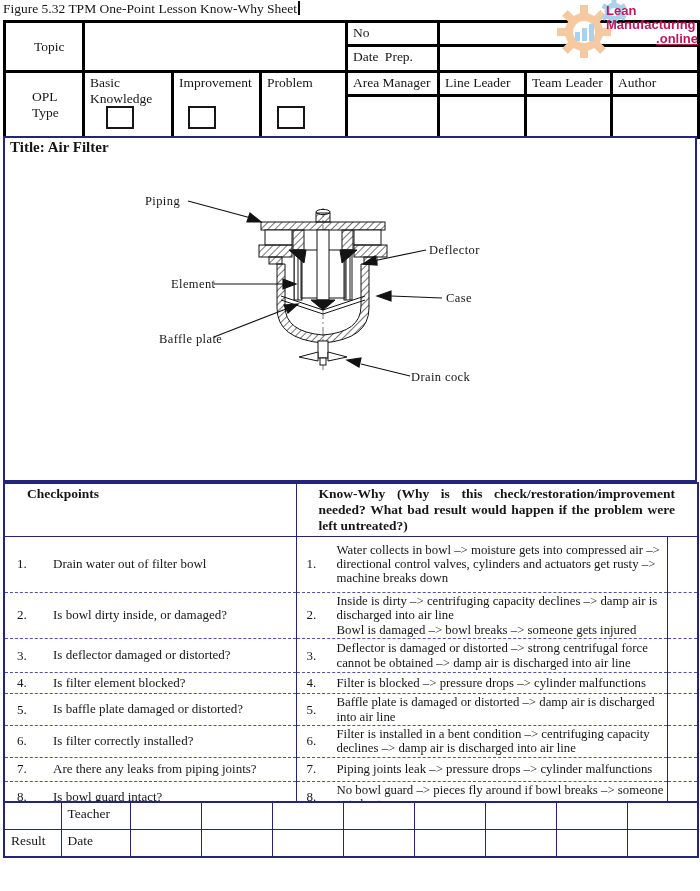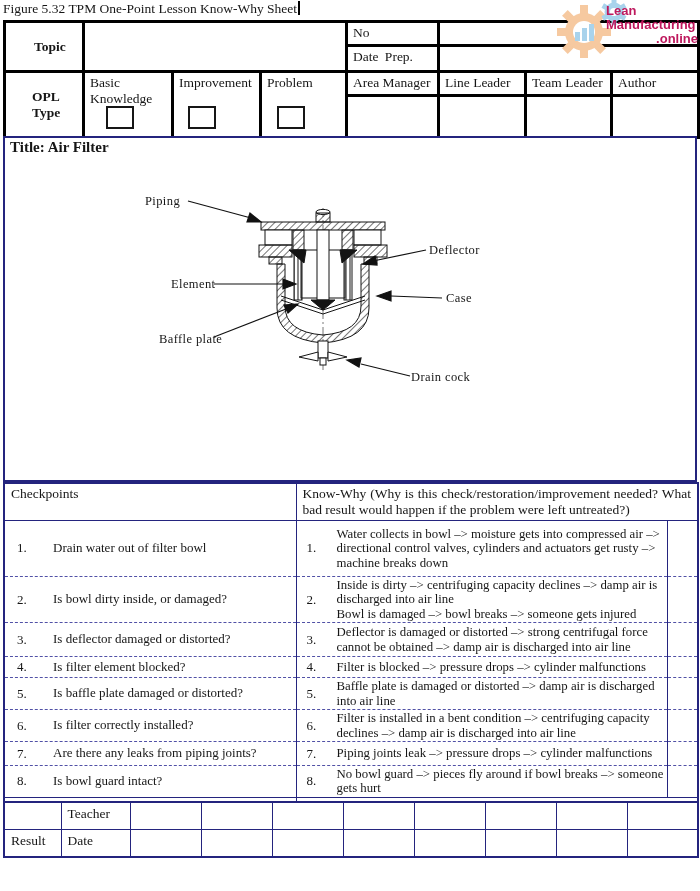--- a/index.html
+++ b/index.html
@@ -8,47 +8,47 @@
     font-family:"Liberation Serif","DejaVu Serif",serif;color:#161616;
     overflow:hidden;
   }
   .caption{position:absolute;left:3px;top:1px;font-size:13.5px;white-space:nowrap;}
   .cursor{display:inline-block;width:1.5px;height:14px;background:#000;margin-left:1px;vertical-align:-2px;}
 
   
   .wm{position:absolute;left:556px;top:0;width:142px;height:58px;z-index:9;}
   .wm-text{position:absolute;left:50px;top:4px;width:92px;font-family:"Liberation Sans",sans-serif;
     font-weight:bold;font-size:13px;line-height:14px;color:#be185d;}
-  .wm-text .r{text-align:right;}
+  .wm-text .r{text-align:right;text-decoration:underline;}
 
   
   table{border-collapse:collapse;table-layout:fixed;position:absolute;left:3px;background:#fff;}
   td{overflow:hidden;}
   .htab{top:20px;width:694px;}
   .htab td{border:3px solid #000000;font-size:13.5px;padding:2px 5px;vertical-align:top;}
   .htab{border:2px solid #24247e;}
-  .vmid{vertical-align:middle !important;font-weight:bold;}
+  .vmid{vertical-align:middle !important;}
   .pl26{padding-left:26px !important;}
   .pl28{padding-left:28px !important;}
   .ws3{word-spacing:3px;}
   .optcell{position:relative;}
   .cbx{position:absolute;top:33px;width:24px;height:19px;border:2px solid #161616;background:#fff;}
 
   
   .titlebox{position:absolute;left:3px;top:136px;width:690px;height:342px;border:2px solid #24247e;background:#fff;}
   .doc-title{position:absolute;left:5px;top:1px;font-size:15px;font-weight:bold;}
   .dsvg{position:absolute;left:0;top:0;}
 
   
   .cp{top:482px;width:694px;border:2px solid #24247e;}
   .cp td{border-left:1px solid #24247e;border-right:1px solid #24247e;border-top:none;border-bottom:none;
     font-size:13px;vertical-align:middle;padding:1px 3px;}
   .cp tr.solid td{border-top:1px solid #24247e;}
   .cp tr.sep td{border-top:1px dashed #5151a6;}
-  .cp td.hd{vertical-align:top;font-size:13.5px;padding:2px 6px;}
+  .cp td.hd{vertical-align:top;font-size:13.5px;padding:2px 22px;font-weight:bold;}
   .cp td.hd.j{text-align:justify;line-height:1.18;}
   .flexrow{display:flex;align-items:center;}
   .num-l{flex:none;width:36px;padding-left:9px;}
   .num-r{flex:none;width:30px;padding-left:7px;}
   .why-text{flex:1;white-space:pre-line;line-height:1.13;font-size:12.8px;}
   .chk-text{flex:1;line-height:1.13;}
 
   
   .res{top:801px;width:694px;border:2px solid #24247e;}
   .res td{border:1px solid #24247e;font-size:13.5px;vertical-align:top;padding:3px 6px;}

